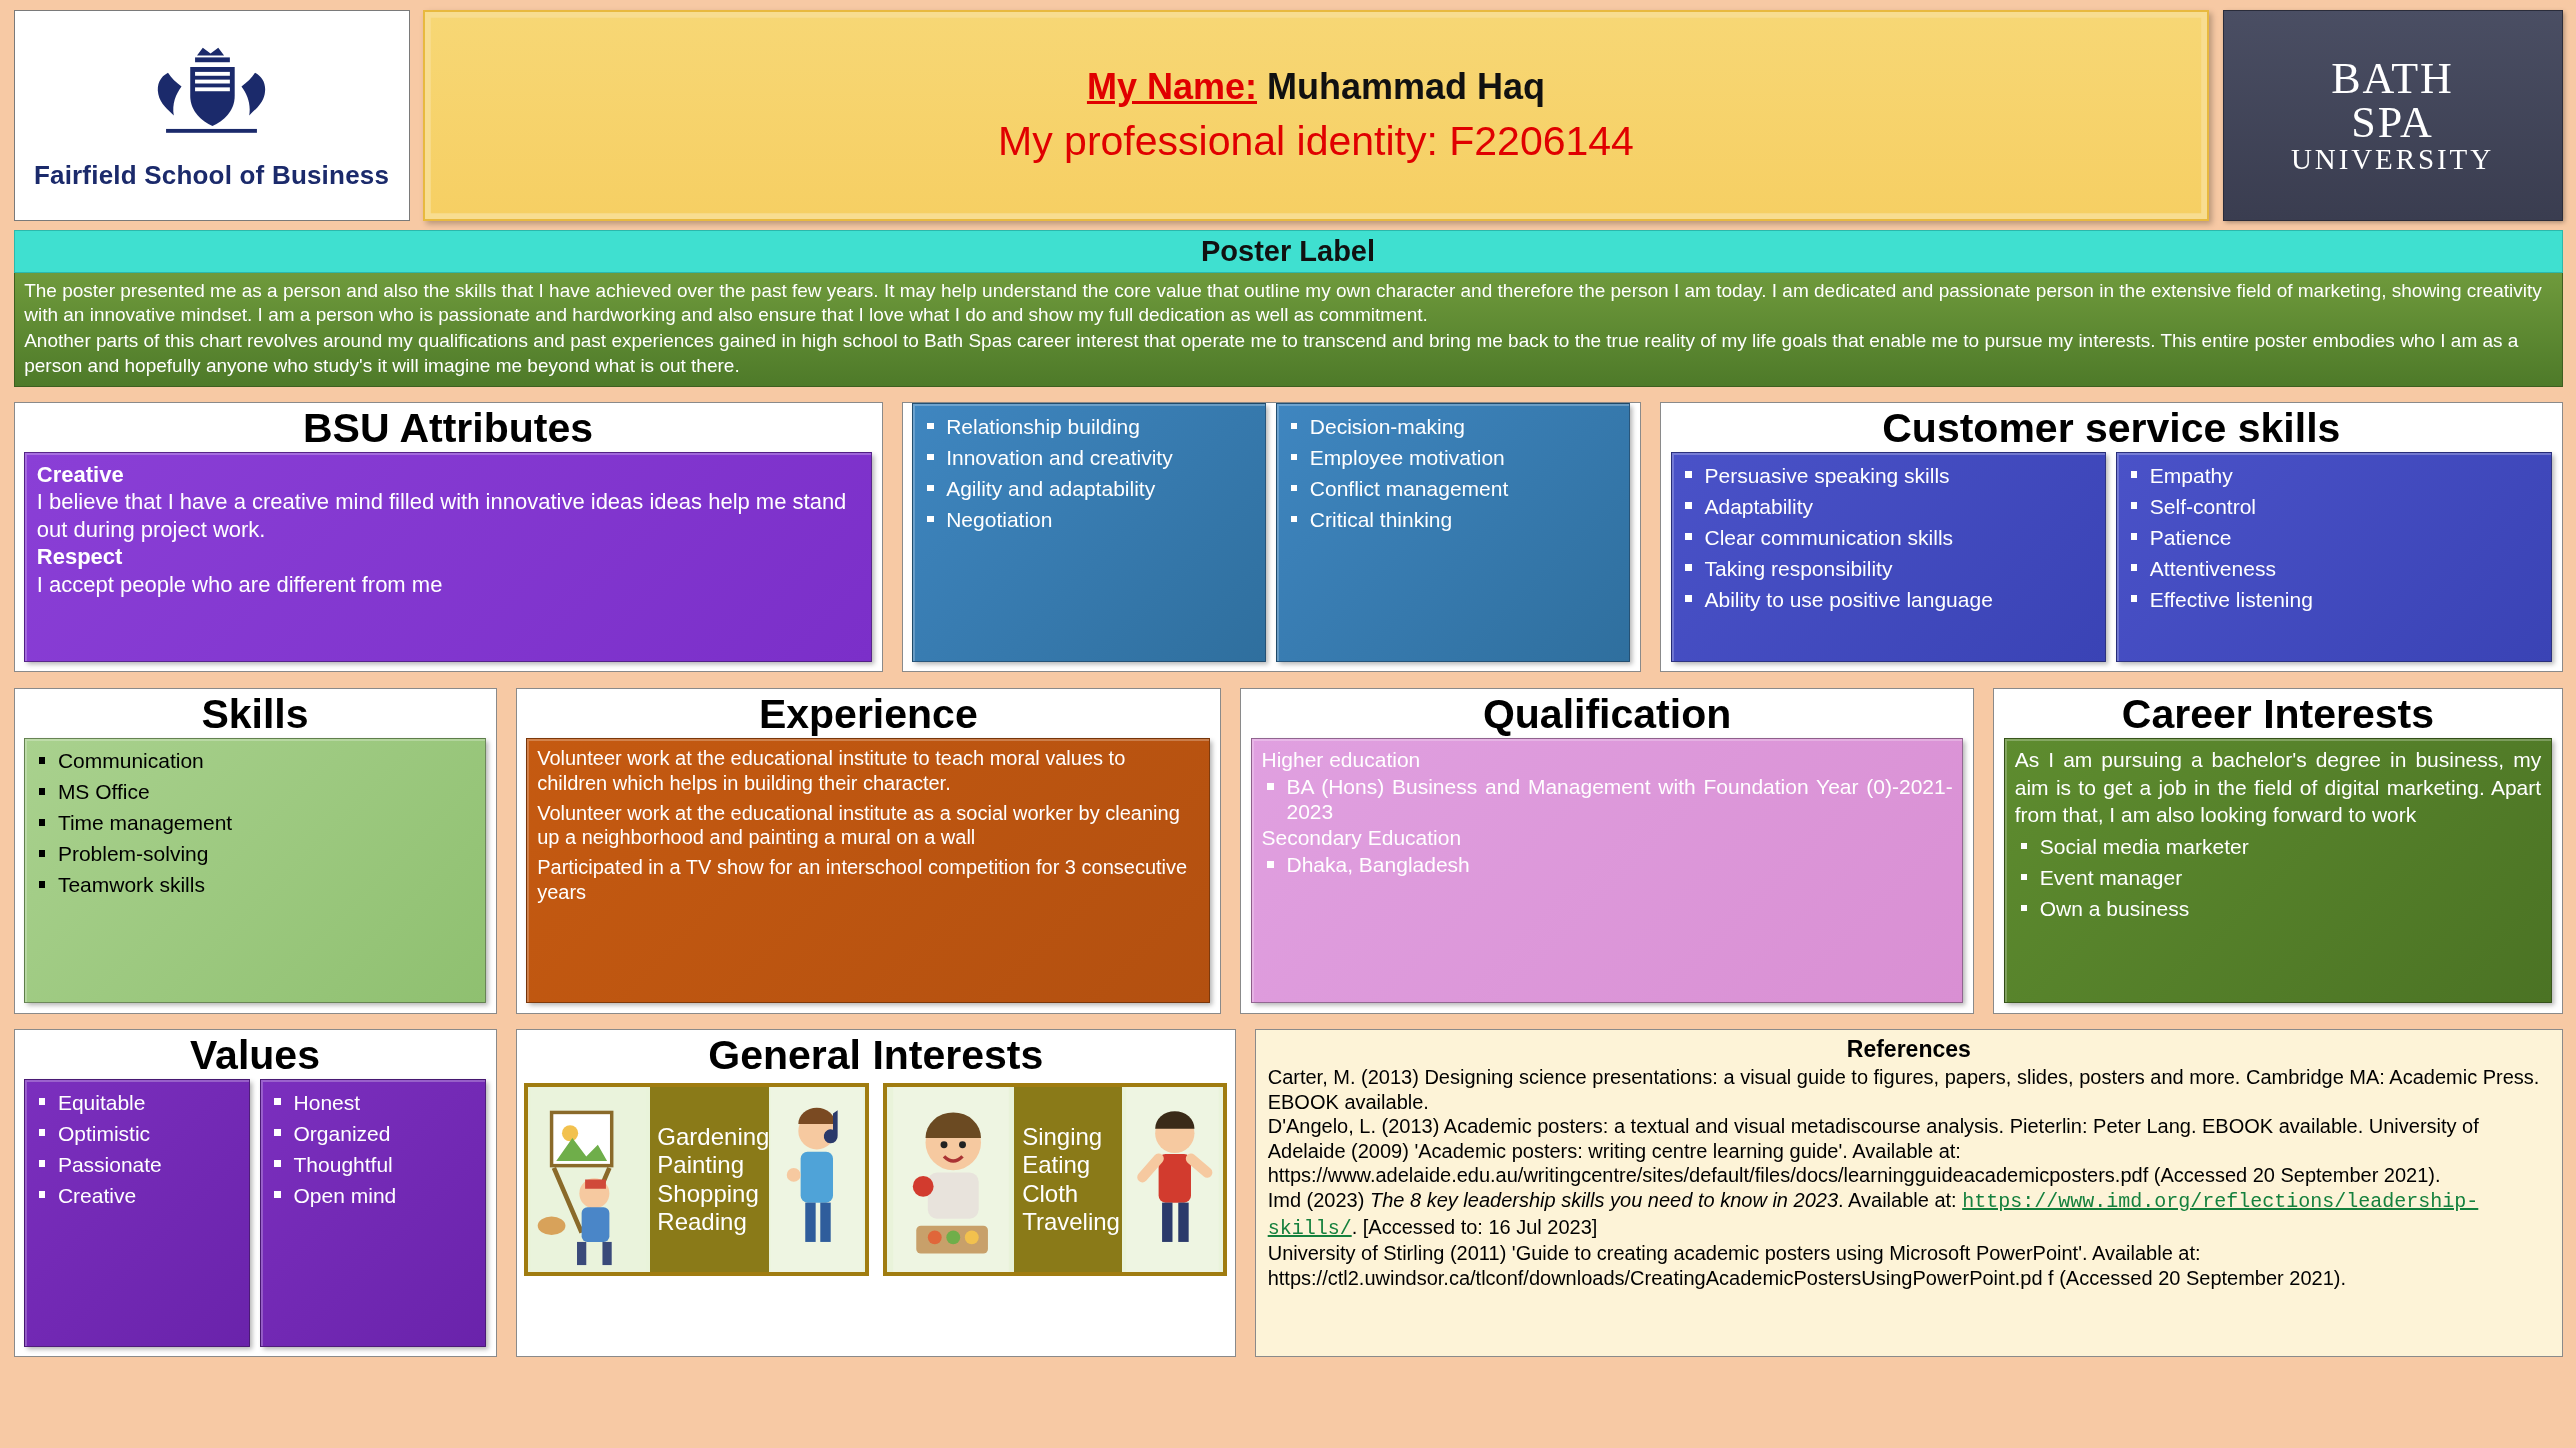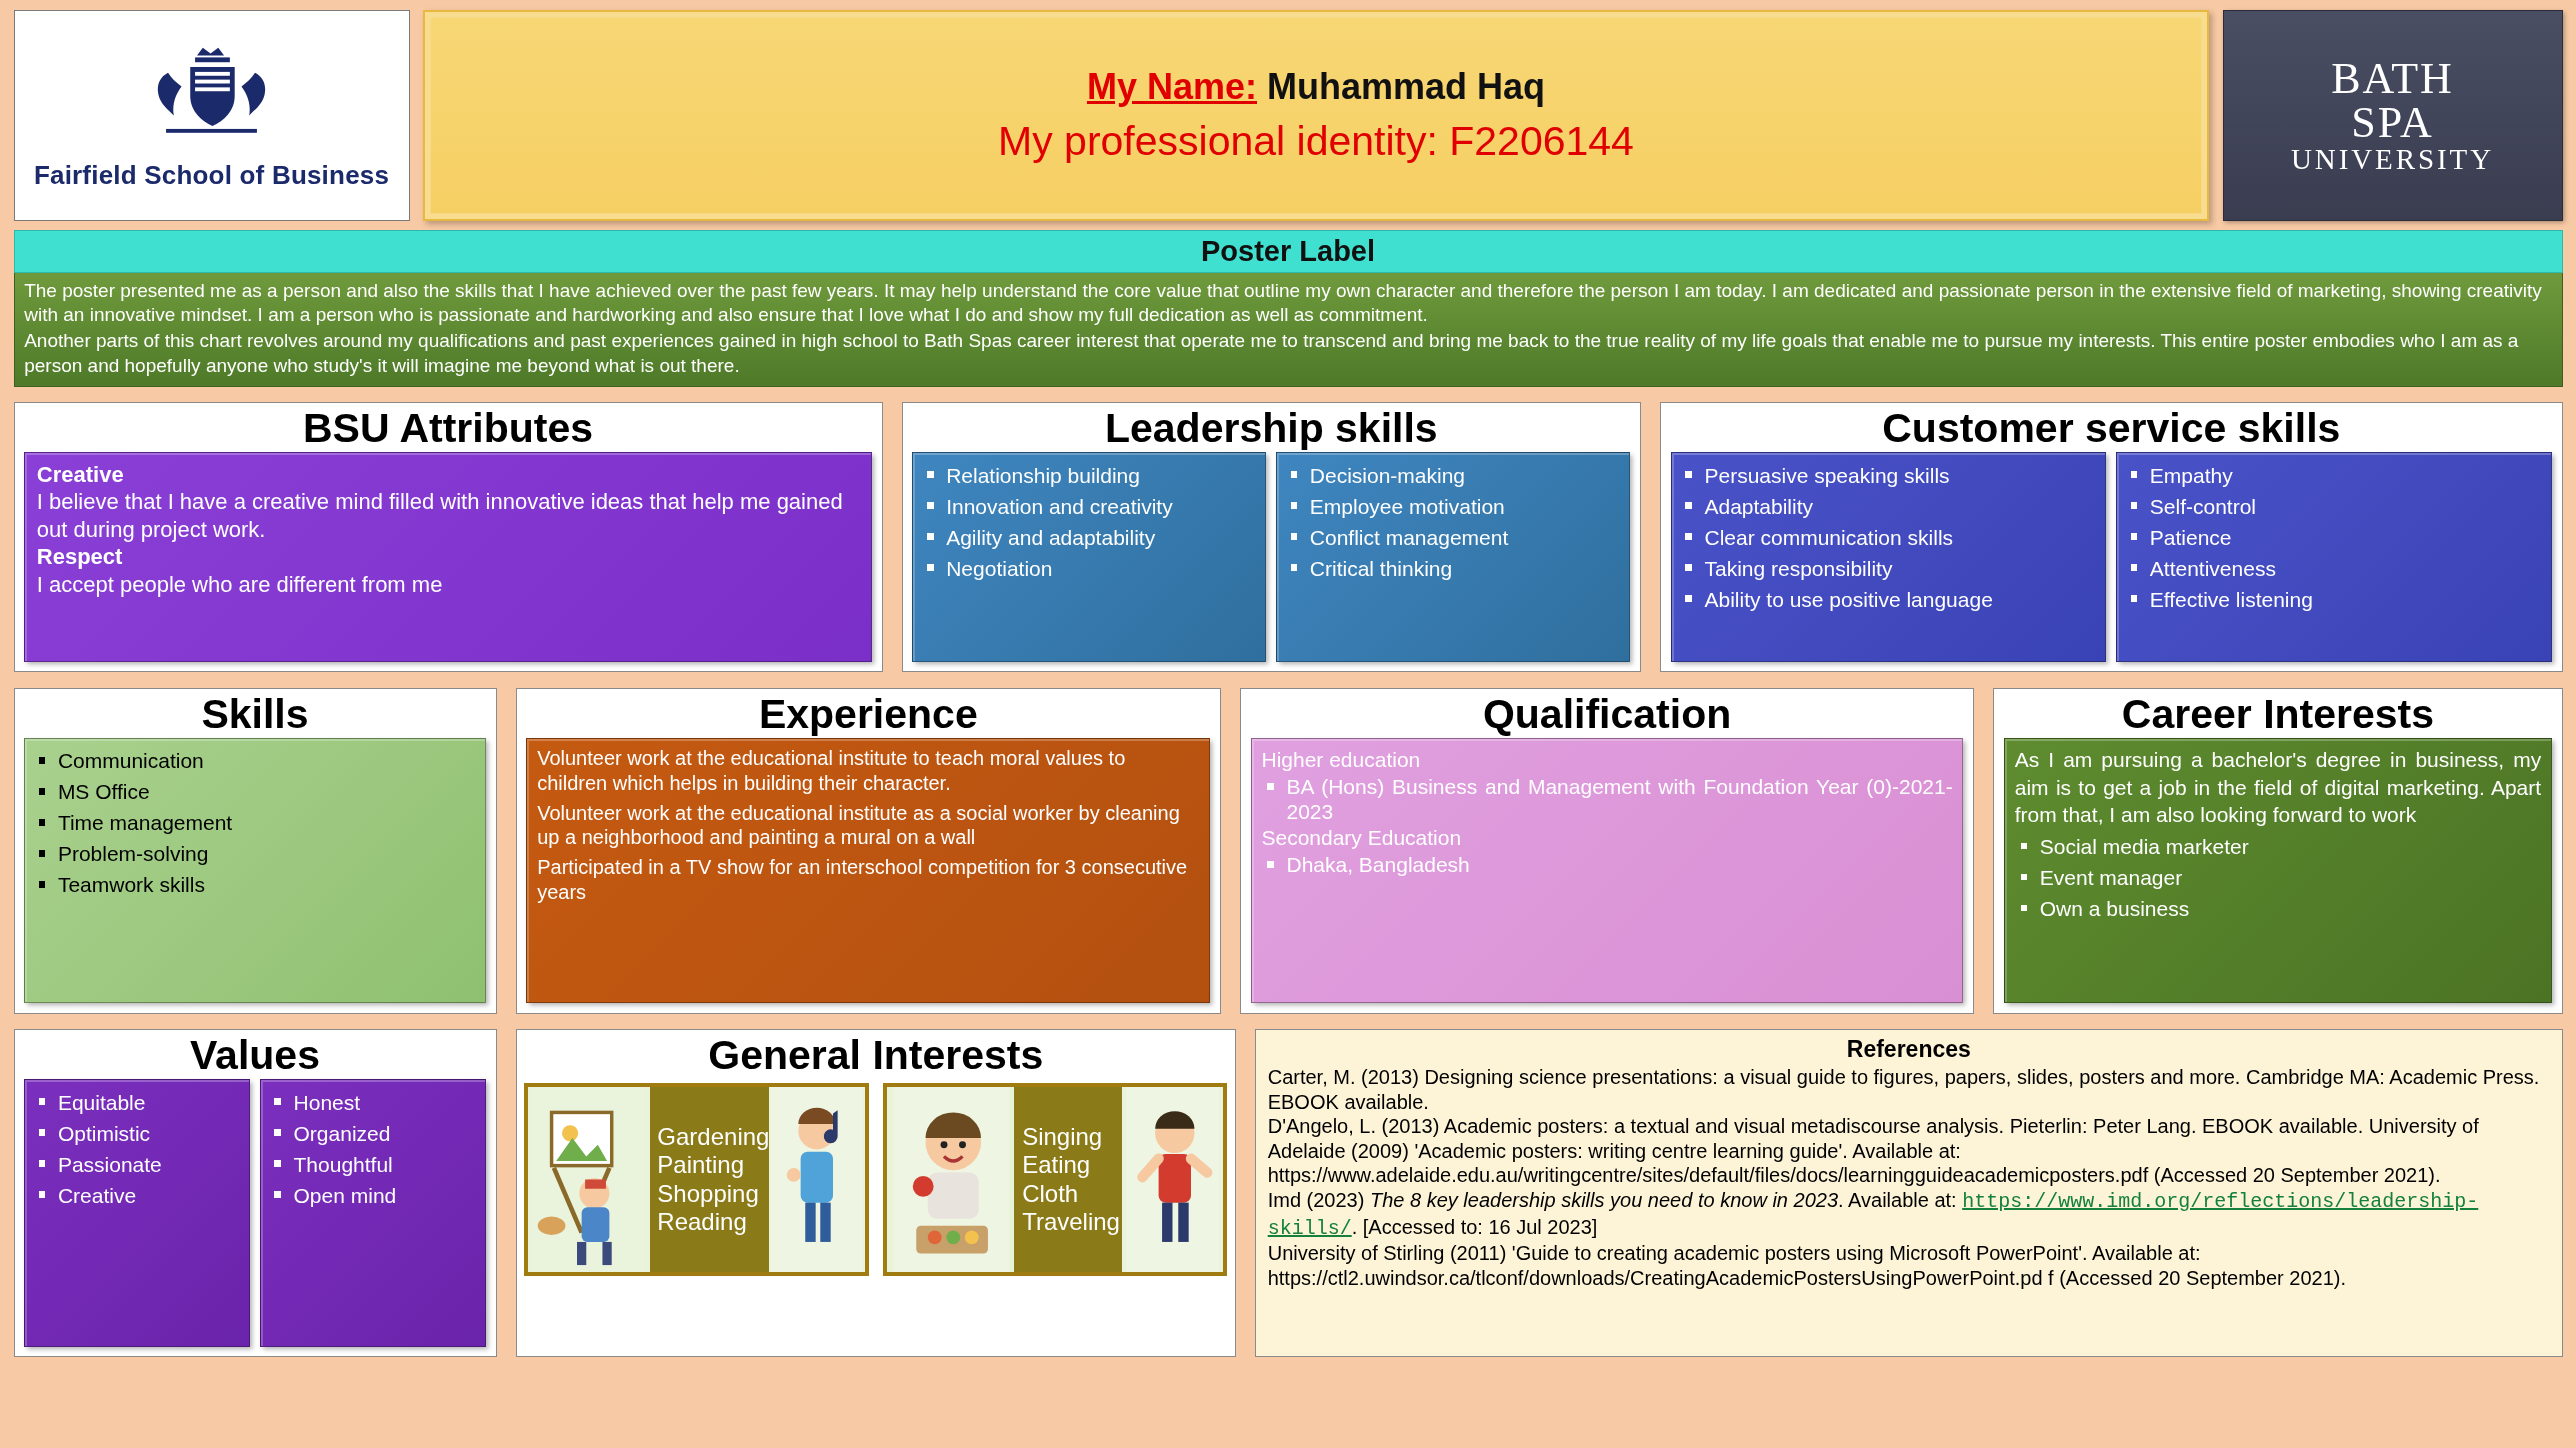--- a/index.html
+++ b/index.html
@@ -198,29 +198,28 @@
     </div>
   </div>
 
   <div class="row sec-row1">
 
     <div class="card" style="width:869px">
       <h2>BSU Attributes</h2>
       <div class="card-body nopad">
         <div class="panel purple attr" style="flex:1">
           <b>Creative</b>
-          <div>I believe that I have a creative mind filled with innovative ideas that help me gained out during project work.</div>
+          <div>I believe that I have a creative mind filled with innovative ideas ideas help me stand out during project work.</div>
           <b>Respect</b>
           <div>I accept people who are different from me</div>
         </div>
       </div>
     </div>
 
     <div class="card" style="width:739px">
-      <h2>Leadership skills</h2>
       <div class="card-body nopad">
         <div class="twocol" style="flex:1">
           <div class="panel blue">
             <ul>
               <li>Relationship building</li>
               <li>Innovation and creativity</li>
               <li>Agility and adaptability</li>
               <li>Negotiation</li>
             </ul>
           </div>

